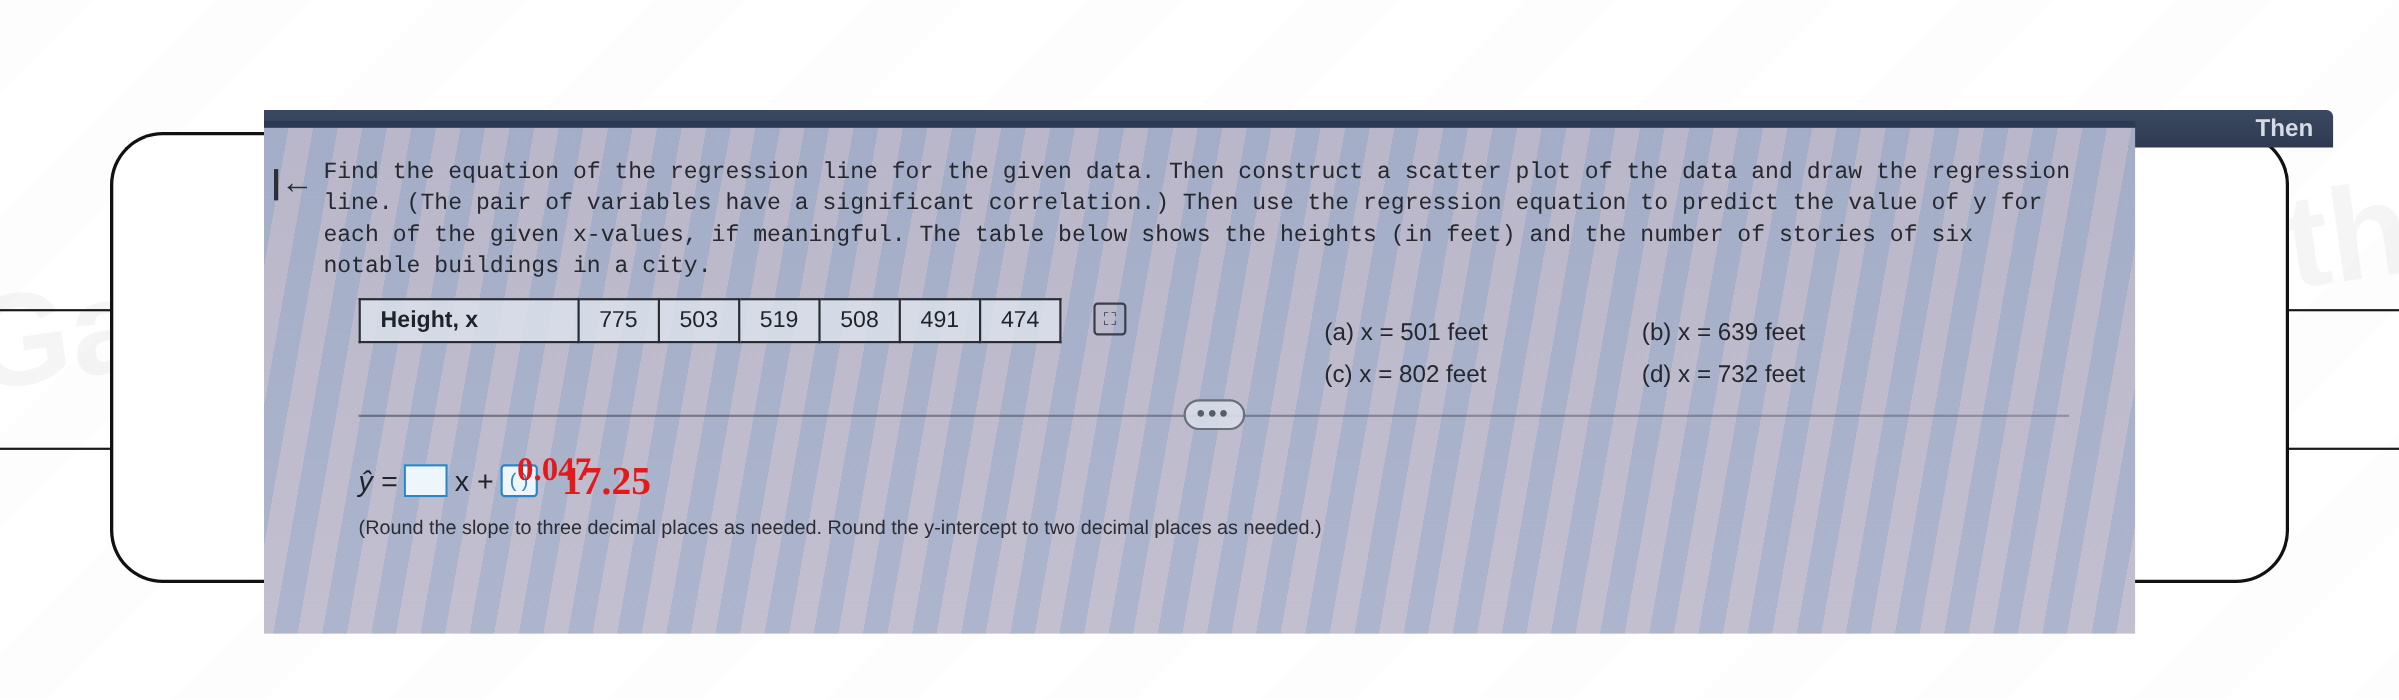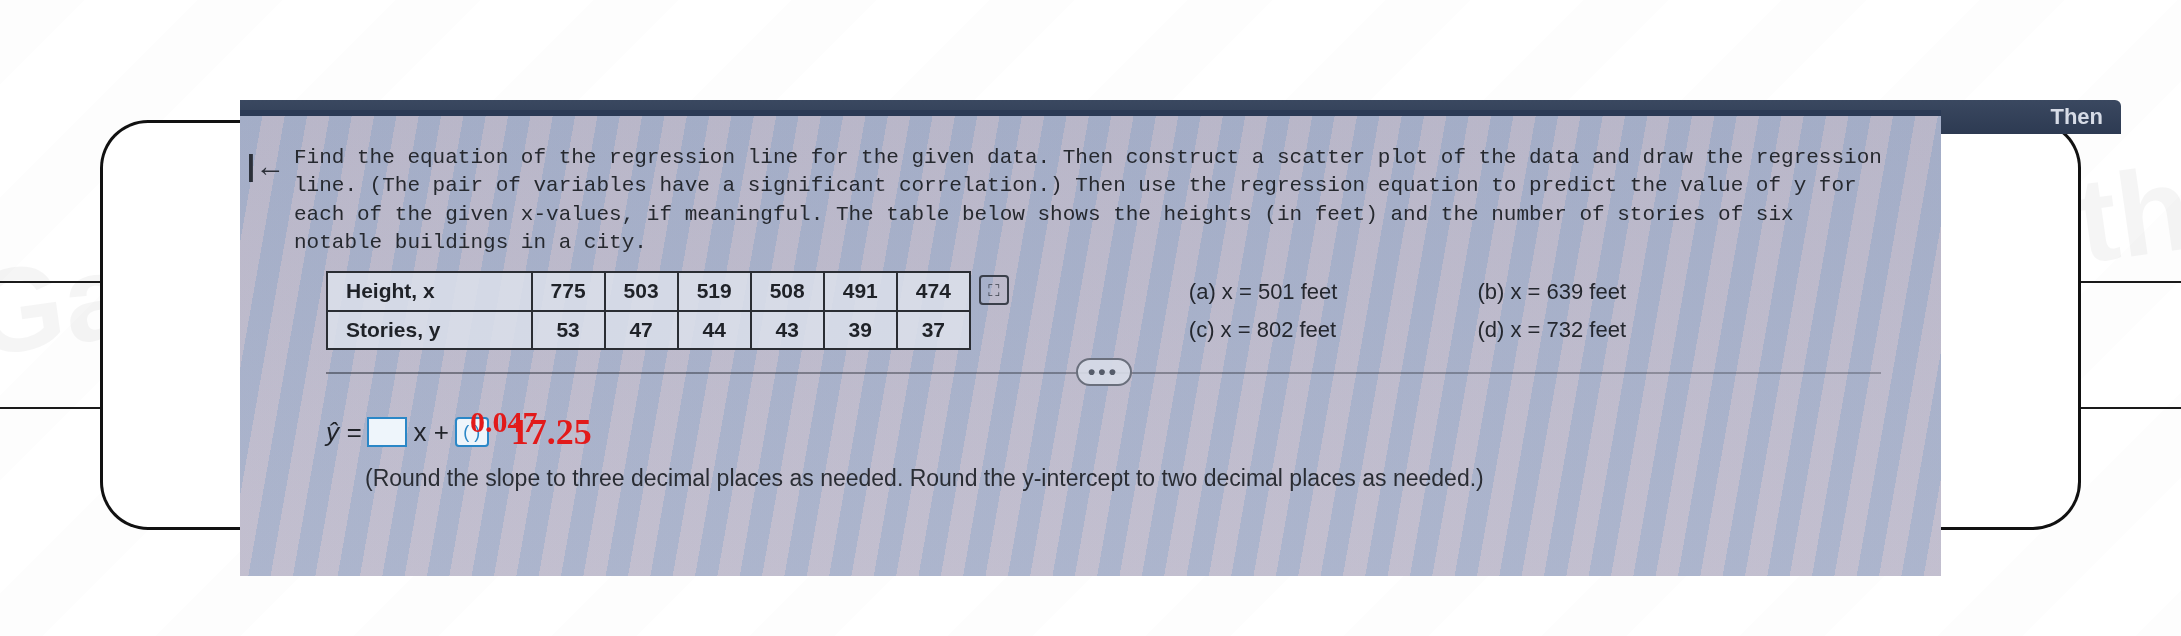--- a/index.html
+++ b/index.html
@@ -97,34 +97,34 @@
 
   table.data {
     border-collapse: collapse;
     background: rgba(220,225,235,0.85);
     font-size:21px;
   }
   table.data th, table.data td {
     border: 2px solid #2a2d33;
     padding: 4px 18px;
     text-align: center;
-    font-weight: 700;
+    font-weight: 400;
     color:#1f2228;
   }
   table.data th { text-align:left; font-weight:700; padding-right:90px; }
 
   .expand {
     width:30px; height:30px; margin-left:8px; margin-top:4px;
     border:2px solid #3a3f4a; border-radius:4px;
     display:inline-flex; align-items:center; justify-content:center;
     font-size:16px; color:#3a3f4a;
     cursor:pointer;
   }
 
-  .opts { display:grid; grid-template-columns: auto auto; column-gap:140px; row-gap:8px; font-size:22px; color:#24272e; margin-top:6px; margin-left:120px; }
+  .opts { display:grid; grid-template-columns: auto auto; column-gap:140px; row-gap:8px; font-size:22px; color:#24272e; margin-top:16px; margin-left:120px; }
 
   .sep {
     margin: 22px 30px 0 56px;
     height: 2px;
     background: linear-gradient(to right, rgba(40,44,54,0.5), rgba(40,44,54,0.3));
     position: relative;
   }
   .bubble {
     position:absolute; left:50%; top:-14px; transform:translateX(-50%);
     width:56px; height:28px; border:2px solid #6a6f7c; border-radius:16px;
@@ -143,21 +143,21 @@
     display:inline-block; width:40px; height:30px;
     border:2px solid #2a87c7; background:#eef5fb;
   }
   .paren {
     display:inline-flex; align-items:center; justify-content:center;
     width:34px; height:30px;
     border:2px solid #2a87c7; border-radius:4px; background:#eef5fb;
     font-size:18px; color:#2a87c7;
   }
   .hw2 { font-size:36px; margin-left:16px; }
-  .roundnote { margin-top:6px; font-size:23px; color:#2a2d34;margin-left:39px; }
+  .roundnote { margin-top:6px; font-size:18px; color:#2a2d34; }
 </style>
 </head>
 <body>
 
 <div class="wm"></div>
 <div class="wm-text" style="left:-30px; top:230px;">Gau</div>
 <div class="wm-text" style="right:-10px; top:150px;">uth</div>
 
 <div class="hline" style="top:281px;"></div>
 <div class="hline" style="top:407px;"></div>
@@ -172,41 +172,32 @@
 <div class="screen">
 
   <div class="backbtn">
     <span>|←</span>
   </div>
 
   <div class="content">
     <div class="prompt">Find the equation of the regression line for the given data. Then construct a scatter plot of the data and draw the regression line. (The pair of variables have a significant correlation.) Then use the regression equation to predict the value of y for each of the given x-values, if meaningful. The table below shows the heights (in feet) and the number of stories of six notable buildings in a city.</div>
 
     <div class="row2">
-      <div style="display:flex; align-items:flex-start;">
+      <div style="display:flex; align-items:flex-start;gap:21px;">
         <table class="data">
           <tbody>
               <tr>
             <th>Height, x</th>
             <td>775</td>
             <td>503</td>
             <td>519</td>
             <td>508</td>
             <td>491</td>
             <td>474</td>
           </tr>
-          <tr>
-            <th>Stories, y</th>
-            <td>53</td>
-            <td>47</td>
-            <td>44</td>
-            <td>43</td>
-            <td>39</td>
-            <td>37</td>
-          </tr>
         </tbody>
           </table>
         <div class="expand">
           <span>⛶</span>
         </div>
       </div>
 
       <div class="opts">
         <span>(a) x = 501 feet</span>
         <span>(b) x = 639 feet</span>

